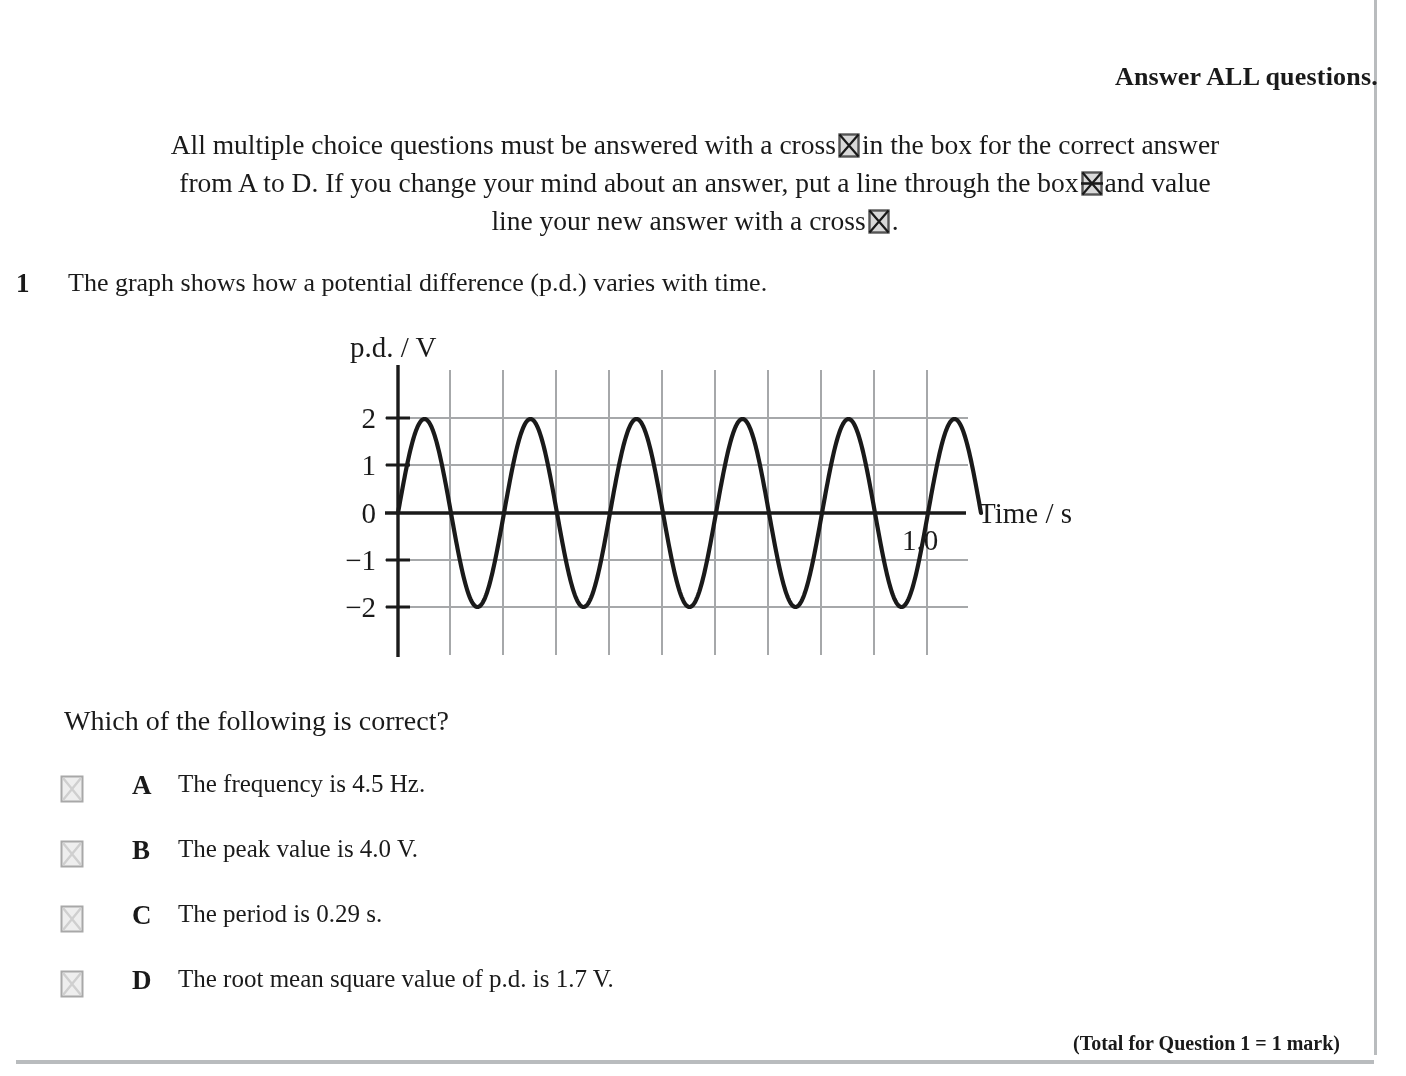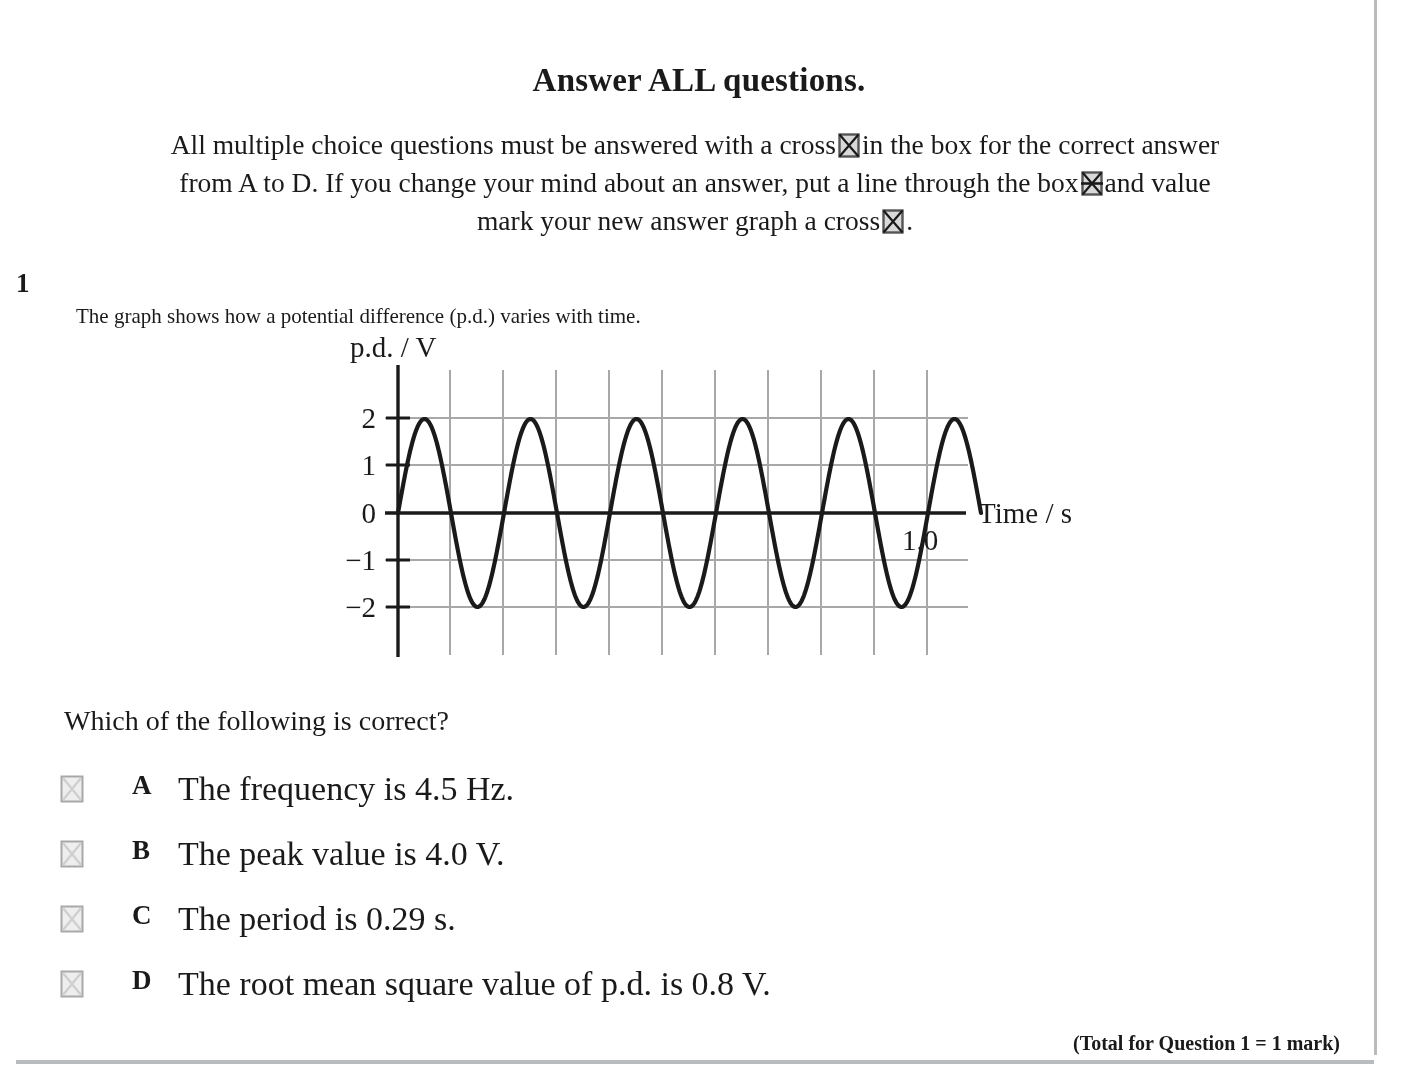--- a/index.html
+++ b/index.html
@@ -37,26 +37,26 @@
     left: 16px;
     top: 1060px;
     width: 1358px;
     height: 4px;
     background: #b9bcbe;
   }
 
   
   .hdr-title {
     position: absolute;
-    left: 12px;
+    left: 4px;
     top: 62px;
     width: 1374px;
-    text-align: center;
-    font-weight: bold;
-    font-size: 33px;
+    text-align: right;
+    font-weight: bold;
+    font-size: 26px;
     letter-spacing: 0.2px;
   }
   .hdr-block {
     position: absolute;
     left: 34px;
     top: 126px;
     width: 1322px;
     text-align: center;
     font-weight: normal;
     font-size: 27.5px;
@@ -77,24 +77,23 @@
   
   .q-num {
     position: absolute;
     left: 16px;
     top: 268px;
     font-weight: bold;
     font-size: 27px;
   }
   .q-text {
     position: absolute;
-    left: 76px;
+    left: 68px;
     top: 268px;
-    font-size: 21px;
-    margin-top: 36px;
+    font-size: 26px;
   }
 
   
   #graph {
     position: absolute;
     left: 330px;
     top: 325px;
     width: 790px;
     height: 345px;
   }
@@ -125,21 +124,21 @@
     position: absolute;
     left: 72px;
     top: 0;
     font-weight: bold;
     font-size: 27px;
   }
   .opt .otext {
     position: absolute;
     left: 118px;
     top: 0;
-    font-size: 34px;
+    font-size: 25px;
     white-space: nowrap;
   }
 
   .footer-total {
     position: absolute;
     left: 0;
     top: 1032px;
     width: 1340px;
     text-align: right;
     font-weight: bold;
@@ -161,21 +160,21 @@
           <rect x="1.5" y="1.5" width="19" height="22" fill="#d9d9d9" stroke="#555" stroke-width="2.4"></rect>
           <path d="M1.5 1.5 L20.5 23.5 M20.5 1.5 L1.5 23.5" stroke="#1a1a1a" stroke-width="2.2" fill="none"></path>
         </svg></span><span>in the box for the correct answer</span>
     <br>
     <span>from A to D.  If you change your mind about an answer, put a line through the box</span><span class="xbox"><svg width="22" height="25" viewBox="0 0 22 25">
           <rect x="1.5" y="1.5" width="19" height="22" fill="#d9d9d9" stroke="#555" stroke-width="2.4"></rect>
           <path d="M1.5 1.5 L20.5 23.5 M20.5 1.5 L1.5 23.5" stroke="#1a1a1a" stroke-width="2.2" fill="none"></path>
           <path d="M-1 12.5 L23 12.5" stroke="#1a1a1a" stroke-width="2.6" fill="none"></path>
         </svg></span><span>and value</span>
     <br>
-    <span>mark your new answer graph a cross</span><span class="xbox"><svg width="22" height="25" viewBox="0 0 22 25">
+    <span>line your new answer with a cross</span><span class="xbox"><svg width="22" height="25" viewBox="0 0 22 25">
           <rect x="1.5" y="1.5" width="19" height="22" fill="#d9d9d9" stroke="#555" stroke-width="2.4"></rect>
           <path d="M1.5 1.5 L20.5 23.5 M20.5 1.5 L1.5 23.5" stroke="#1a1a1a" stroke-width="2.2" fill="none"></path>
         </svg></span><span>.</span>
   </div>
 
   <div class="q-num">1</div>
   <div class="q-text">The graph shows how a potential difference (p.d.) varies with time.</div>
 
   <div id="graph">
     <svg width="790" height="345" viewBox="0 0 790 345">
@@ -264,18 +263,18 @@
   </div>
 
   <div class="opt" style="top:965px">
     <div class="obox">
       <svg width="24" height="28" viewBox="0 0 24 28">
           <rect x="1.5" y="1.5" width="21" height="25" fill="#eeeeee" stroke="#a8a8a8" stroke-width="2"></rect>
           <path d="M3 3 L21 25 M21 3 L3 25" stroke="#cfcfcf" stroke-width="2.4" fill="none"></path>
         </svg>
     </div>
     <div class="oletter">D</div>
-    <div class="otext">The root mean square value of p.d. is 0.8 V.</div>
+    <div class="otext">The root mean square value of p.d. is 1.7 V.</div>
   </div>
 
   <div class="footer-total">(Total for Question 1 = 1 mark)</div>
 
 </div>
 
 </body></html>

